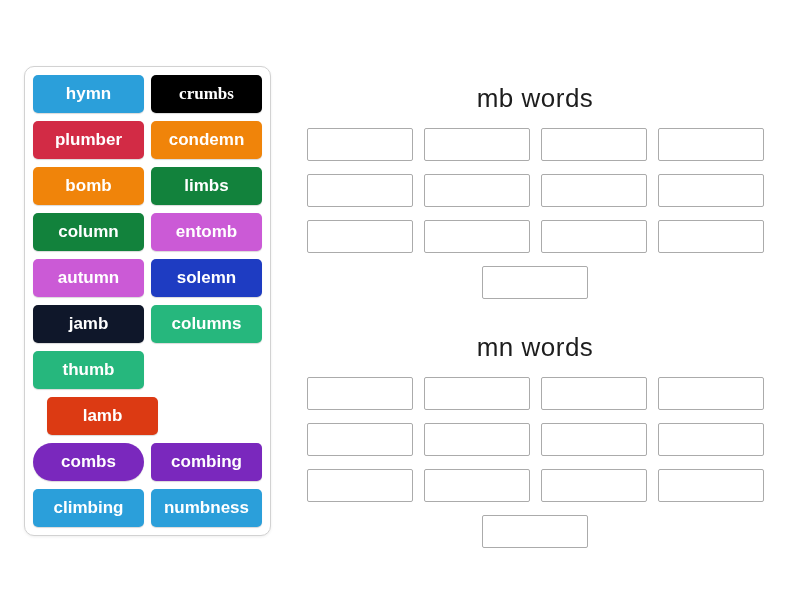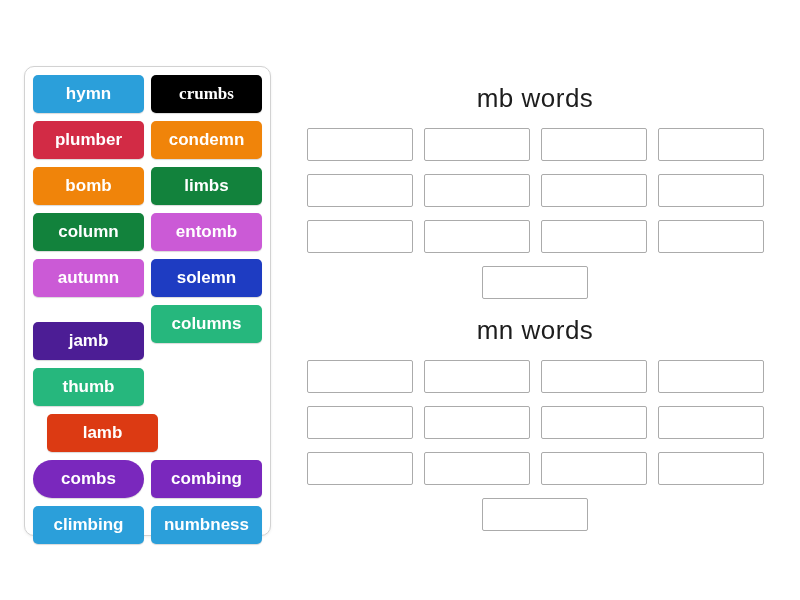--- a/index.html
+++ b/index.html
@@ -50,21 +50,21 @@
     user-select: none;
   }
   
   .groups {
     position: absolute;
     left: 300px;
     top: 82px;
     width: 470px;
   }
   .group { margin: 0; }
-  .group + .group { margin-top: 15px; }
+  .group + .group { margin-top: 32px; }
   .group-title {
     margin: 0 0 14px 0;
     font-size: 26px;
     font-weight: 400;
     line-height: 32px;
     color: #1d1d1d;
     text-align: center;
     letter-spacing: 0.5px;
   }
   .slots {
@@ -90,21 +90,21 @@
       <div class="tile" style="background: rgb(43, 159, 218);">hymn</div>
       <div class="tile" style="background: #000000; font-family: Liberation Serif, serif;">crumbs</div>
       <div class="tile" style="background: rgb(210, 43, 69);">plumber</div>
       <div class="tile" style="background: rgb(240, 132, 10);">condemn</div>
       <div class="tile" style="background: rgb(240, 132, 10);">bomb</div>
       <div class="tile" style="background: rgb(18, 130, 60);">limbs</div>
       <div class="tile" style="background: rgb(18, 130, 60);">column</div>
       <div class="tile" style="background: rgb(203, 90, 214);">entomb</div>
       <div class="tile" style="background: rgb(203, 90, 214);">autumn</div>
       <div class="tile" style="background: rgb(30, 60, 194);">solemn</div>
-      <div class="tile" style="background: #4c1d95; margin-top: 17px;">jamb</div>
+      <div class="tile" style="background: #0f172a;">jamb</div>
       <div class="tile" style="background: rgb(38, 183, 125);">columns</div>
       <div class="tile" style="background: rgb(38, 183, 125);">thumb</div>
       <div class="tile" style="background: rgb(220, 58, 19); margin-left: 14px;">lamb</div>
       <div class="tile" style="background: rgb(122, 40, 189); border-radius: 19px;">combs</div>
       <div class="tile" style="background: rgb(122, 40, 189);">combing</div>
       <div class="tile" style="background: rgb(43, 159, 218);">climbing</div>
       <div class="tile" style="background: rgb(43, 159, 218);">numbness</div>
     </div>
   <div class="groups" id="groups">
       <section class="group">

